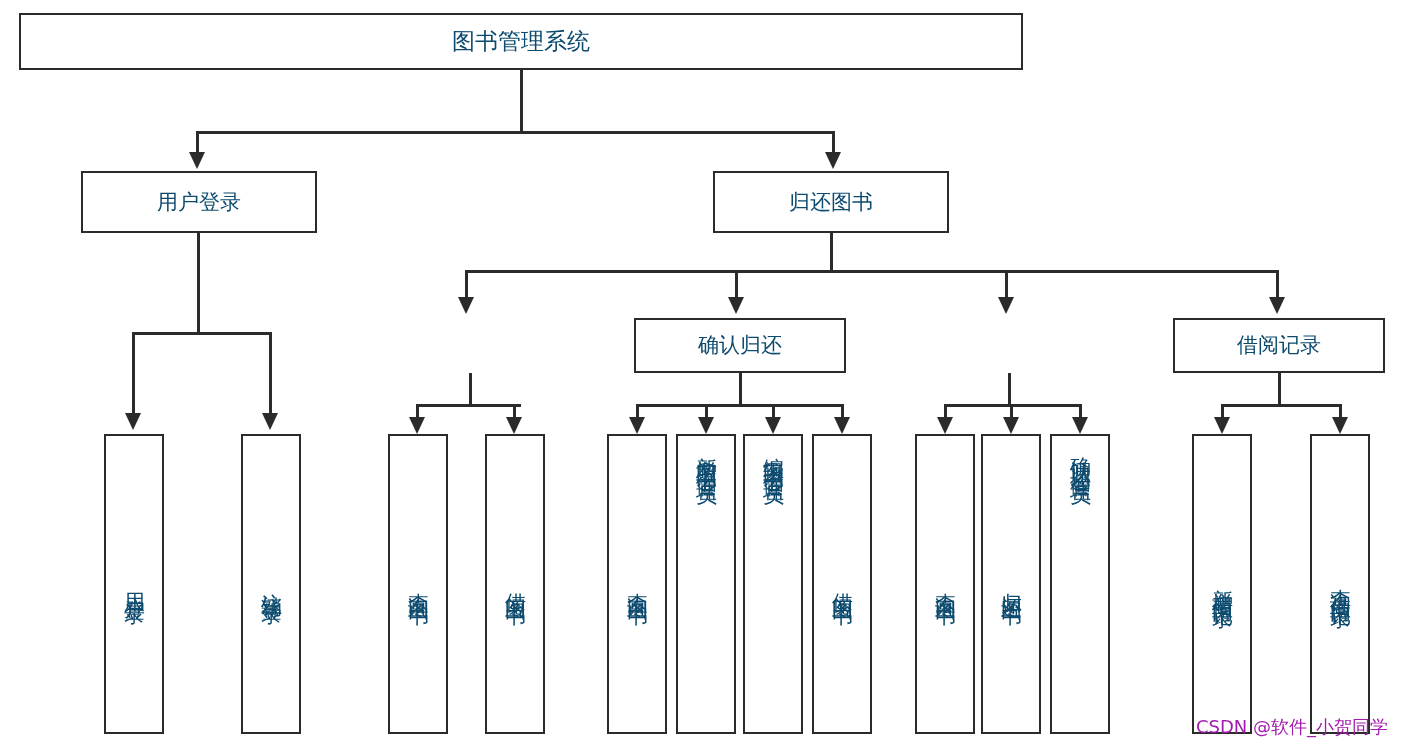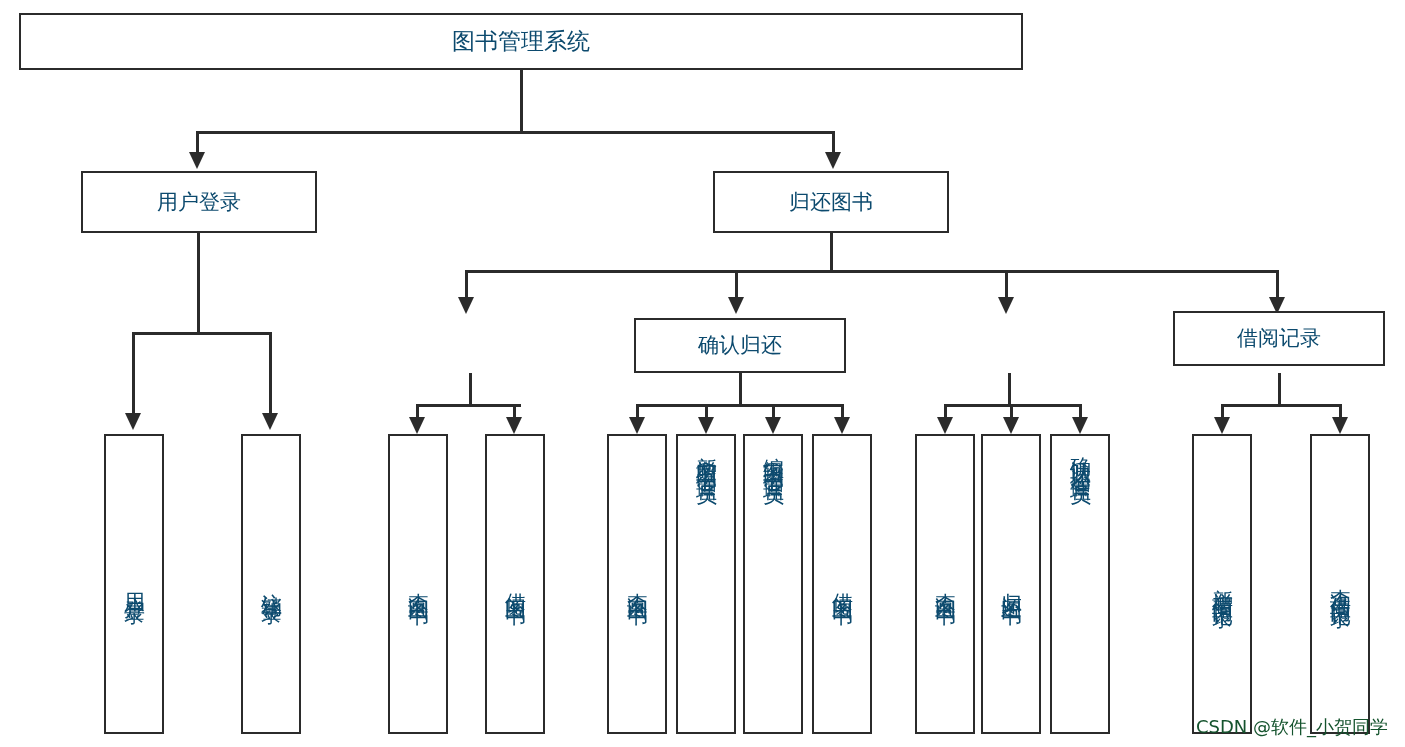--- a/index.html
+++ b/index.html
@@ -68,21 +68,21 @@
     width: 0;
     height: 0;
     border-left: 8px solid transparent;
     border-right: 8px solid transparent;
     border-top: 17px solid #2b2b2b;
   }
 
   
   .watermark {
     position: absolute;
-    color: #14532d;
+    color: #a21caf;
     font-size: 18px;
     white-space: nowrap;
     user-select: none;
   }
 </style>
 </head>
 <body>
 
 <div id="canvas">
 
@@ -121,21 +121,21 @@
   <div class="vline" style="left:735px; top:270px; height:29px;"></div>
   <div class="arrow" style="left:728px; top:297px;"></div>
   <div class="vline" style="left:1005px; top:270px; height:29px;"></div>
   <div class="arrow" style="left:998px; top:297px;"></div>
   <div class="vline" style="left:1276px; top:270px; height:29px;"></div>
   <div class="arrow" style="left:1269px; top:297px;"></div>
 
   <div class="node level2" style="left:634px; top:318px; width:212px; height:55px;">
     <span>确认归还</span>
   </div>
-  <div class="node level2" style="left:1173px; top:311px; width:212px; height:55px;">
+  <div class="node level2" style="left:1173px; top:318px; width:212px; height:55px;">
     <span>借阅记录</span>
   </div>
 
   <div class="vline" style="left:469px; top:373px; height:34px;"></div>
   <div class="hline" style="left:417px; top:404px; width:104px;"></div>
   <div class="vline" style="left:416px; top:404px; height:16px;"></div>
   <div class="arrow" style="left:409px; top:417px;"></div>
   <div class="vline" style="left:513px; top:404px; height:16px;"></div>
   <div class="arrow" style="left:506px; top:417px;"></div>
 

